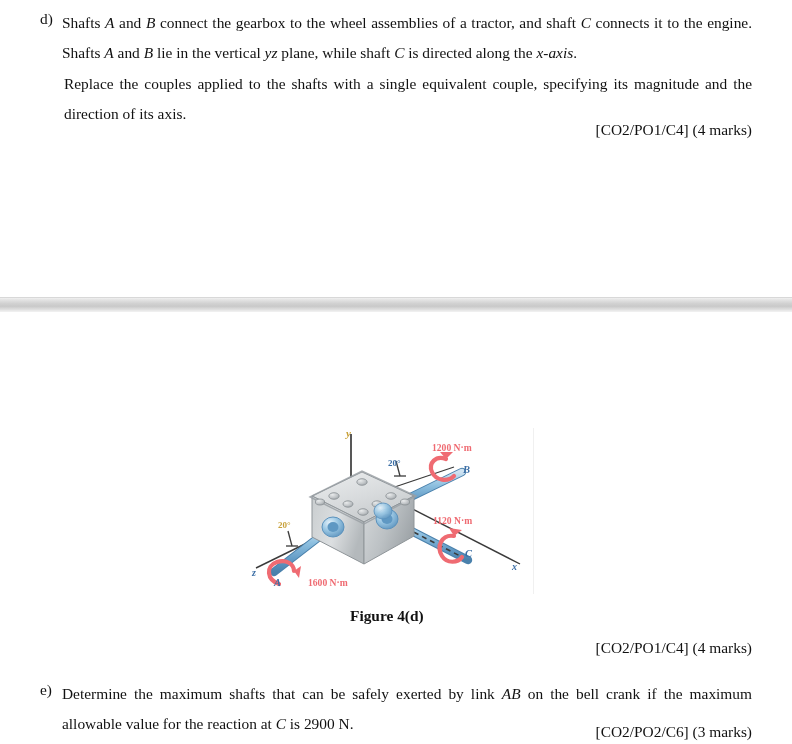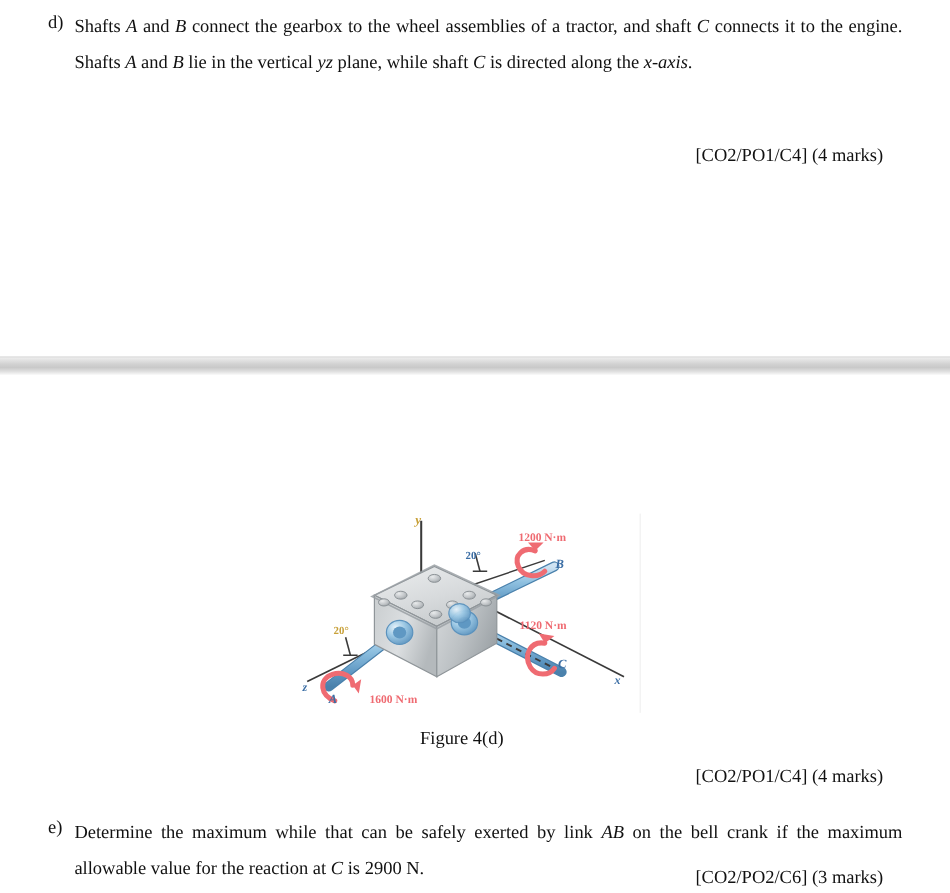--- a/index.html
+++ b/index.html
@@ -44,21 +44,21 @@
   }
   .q-body .para2 {
     margin-top: 1px;
     padding-left: 2px;
   }
   i.var {
     font-style: italic;
   }
   .marks-line {
     position: absolute;
-    right: 56px;
+    right: 40px;
     font-size: 15.4px;
     line-height: 21px;
     white-space: nowrap;
   }
 
   
   .page-separator {
     position: absolute;
     left: 0;
     top: 297px;
@@ -102,40 +102,41 @@
     top: 428px;
     width: 1px;
     height: 166px;
     background: #f0f0f0;
   }
   .figure-caption {
     position: absolute;
     left: 350px;
     top: 606px;
     font-size: 15.4px;
-    font-weight: normal;
+    font-weight: bold;
     line-height: 20px;
   }
 
   
   .qblock-e {
     position: absolute;
     left: 40px;
     top: 679px;
     width: 712px;
   }
 </style>
 </head>
 <body>
 
 <div class="qblock">
   <div class="q-row">
     <div class="q-marker">d)</div>
     <div class="q-body">
       <div id="d-para1"><span>Shafts </span><i class="var">A</i><span> and </span><i class="var">B</i><span> connect the gearbox to the wheel assemblies of a tractor, and shaft </span><i class="var">C</i><span> connects it to the engine. Shafts </span><i class="var">A</i><span> and </span><i class="var">B</i><span> lie in the vertical </span><i class="var">yz</i><span> plane, while shaft </span><i class="var">C</i><span> is directed along the </span><i class="var">x-axis</i><span>.</span></div>
+      <div class="para2">Replace the couples applied to the shafts with a single equivalent couple, specifying its magnitude and the direction of its axis.</div>
     </div>
   </div>
 </div>
 
 <div class="marks-line" style="top:119px;">[CO2/PO1/C4] (4 marks)</div>
 
 <div class="page-separator">
   <div class="hair-top"></div>
   <div class="hair-bot"></div>
 </div>
@@ -279,18 +280,18 @@
 </div>
 
 <div class="figure-caption">Figure 4(d)</div>
 
 <div class="marks-line" style="top:637px;">[CO2/PO1/C4] (4 marks)</div>
 
 <div class="qblock-e">
   <div class="q-row">
     <div class="q-marker">e)</div>
     <div class="q-body">
-      <div id="e-para1"><span>Determine the maximum while that can be safely exerted by link </span><i class="var">AB</i><span> on the bell crank if the maximum allowable value for the reaction at </span><i class="var">C</i><span> is 2900 N.</span></div>
+      <div id="e-para1"><span>Determine the maximum shafts that can be safely exerted by link </span><i class="var">AB</i><span> on the bell crank if the maximum allowable value for the reaction at </span><i class="var">C</i><span> is 2900 N.</span></div>
     </div>
   </div>
 </div>
 
 <div class="marks-line" style="top:721px;">[CO2/PO2/C6] (3 marks)</div>
 
 </body></html>

